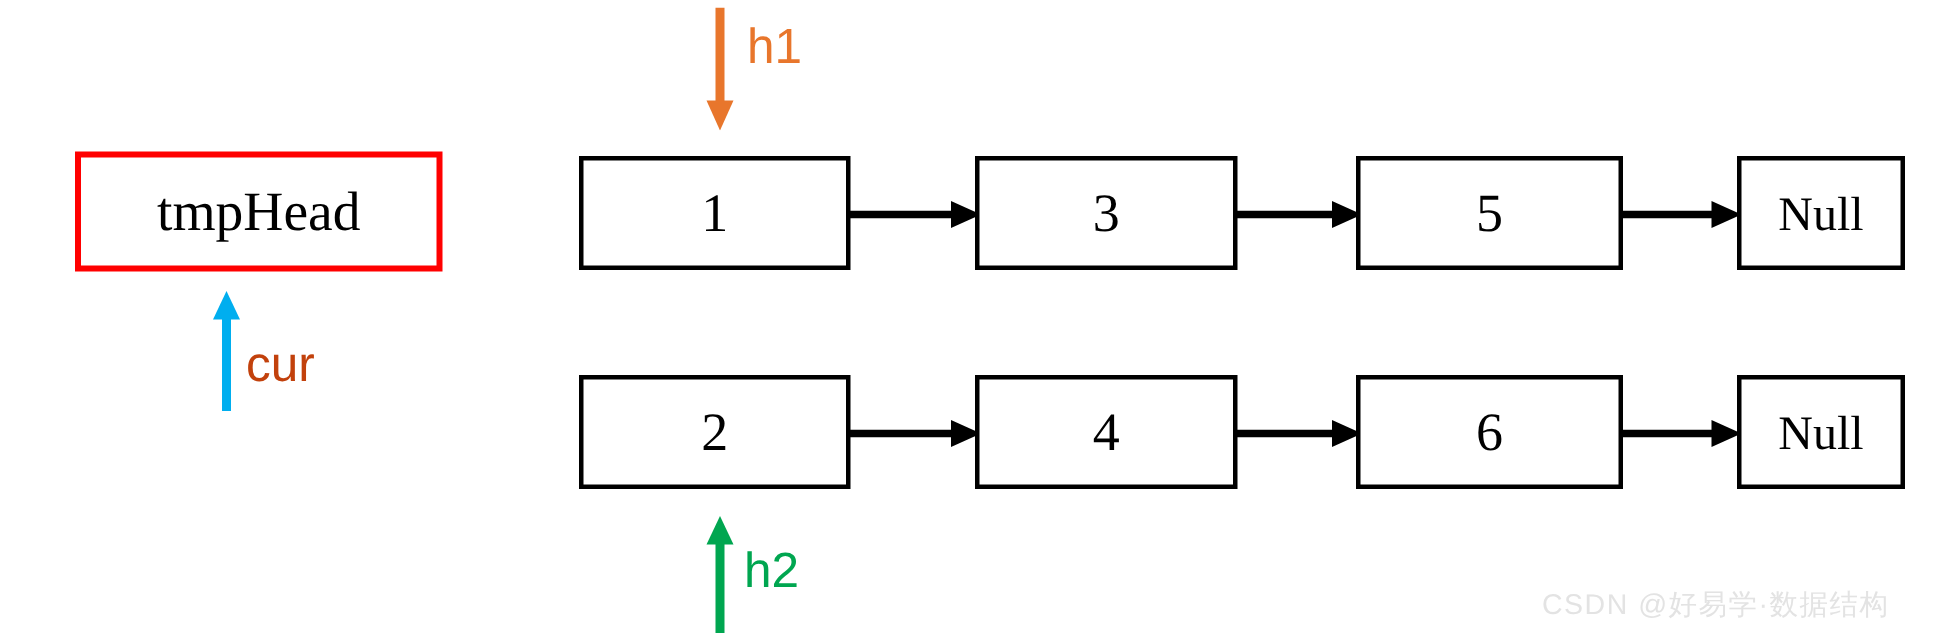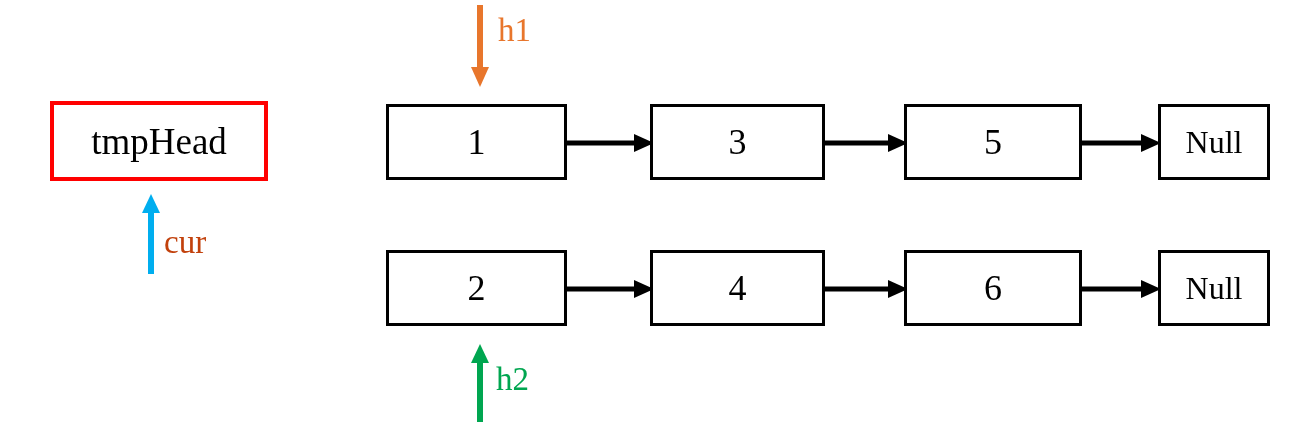--- a/index.html
+++ b/index.html
@@ -62,42 +62,42 @@
   
   .ptr-arrow {
     position: absolute;
     pointer-events: none;
   }
   .ptr-arrow svg { display: block; }
 
   
   .ptr-label {
     position: absolute;
-    font-family: Liberation Serif, serif;
+    font-family: Liberation Sans, sans-serif;
     font-size: 33px;
     line-height: 1;
     white-space: nowrap;
   }
 
   
   .watermark {
     position: absolute;
     font-family: "Liberation Sans", sans-serif;
     font-size: 19px;
     color: #e3e3e3;
     letter-spacing: 1px;
     white-space: nowrap;
   }
 </style>
 </head>
 <body>
 
 <div id="canvas">
 
-  <div class="tmphead-box" style="left:50px; top:101px; width:218px; height:80px;">
+  <div class="tmphead-box" style="left:50px; top:101px; width:245px; height:80px;">
     <span>tmpHead</span>
   </div>
 
   <div class="ptr-arrow" style="left:140px; top:194px; width:22px; height:80px;">
     <svg width="22" height="80" viewBox="0 0 22 80">
       <line x1="11" y1="80" x2="11" y2="14" stroke="#00aeef" stroke-width="6"></line>
       <polygon points="11,0 2,19 20,19" fill="#00aeef"></polygon>
     </svg>
   </div>
   <div class="ptr-label" style="left:164px; top:226px; color:#c2410c;">cur</div>
@@ -185,14 +185,15 @@
   </div>
 
   <div class="ptr-arrow" style="left:469px; top:344px; width:22px; height:78px;">
     <svg width="22" height="78" viewBox="0 0 22 78">
       <line x1="11" y1="78" x2="11" y2="14" stroke="#00a650" stroke-width="6"></line>
       <polygon points="11,0 2,19 20,19" fill="#00a650"></polygon>
     </svg>
   </div>
   <div class="ptr-label" style="left:496px; top:363px; color:#00a650;text-align:center;">h2</div>
 
+  <div class="watermark" style="left:1028px; top:390px;">CSDN @好易学·数据结构</div>
 
 </div>
 
 </body></html>

